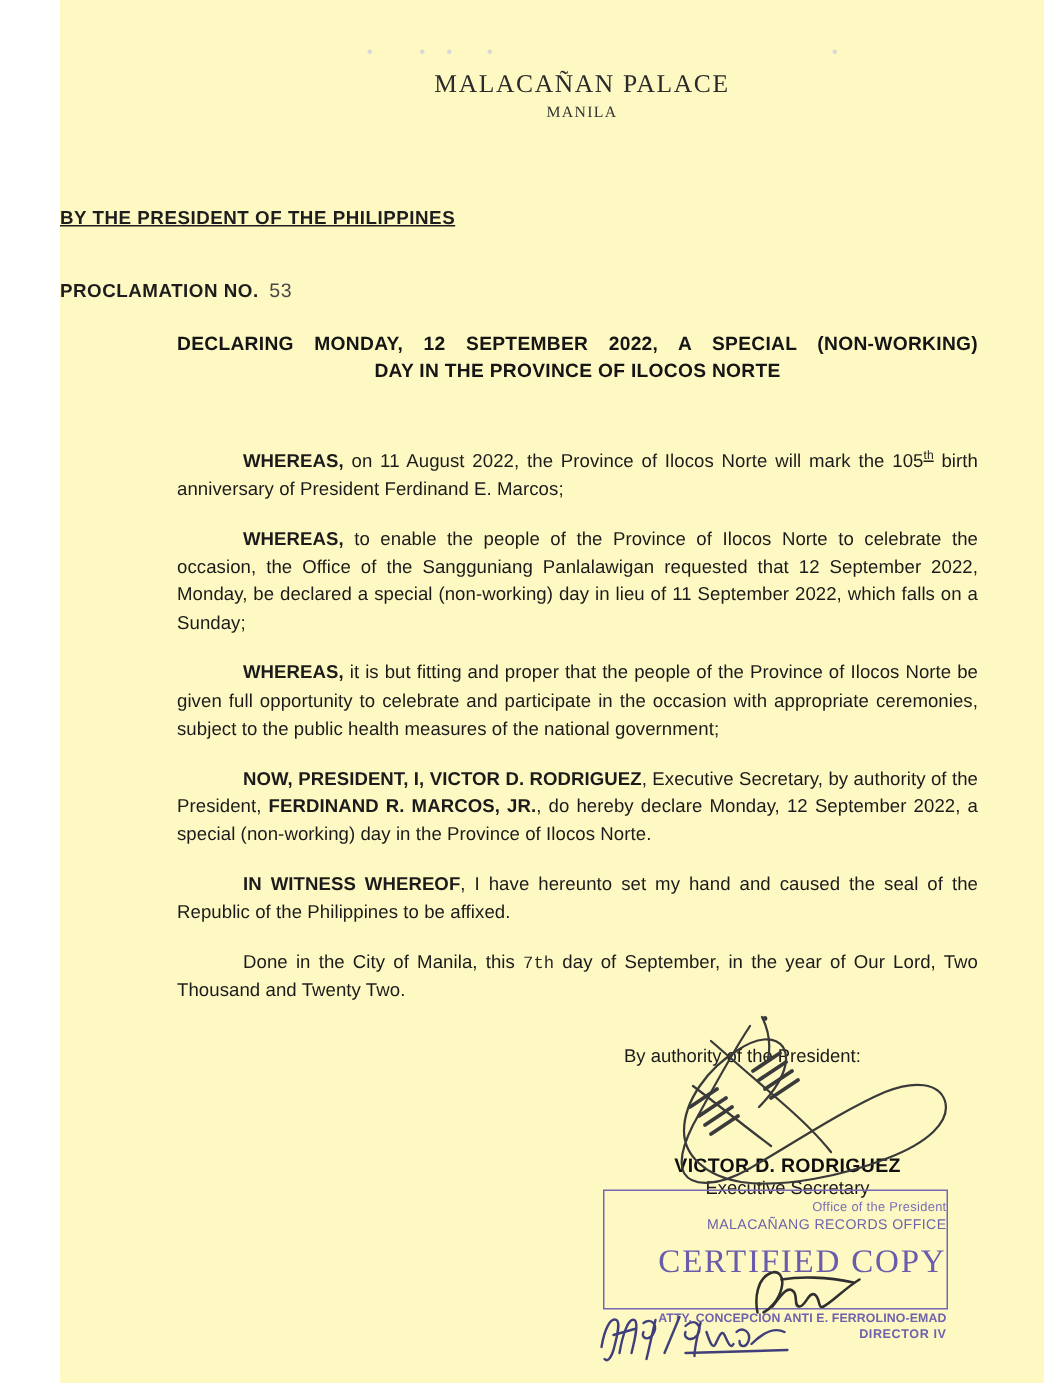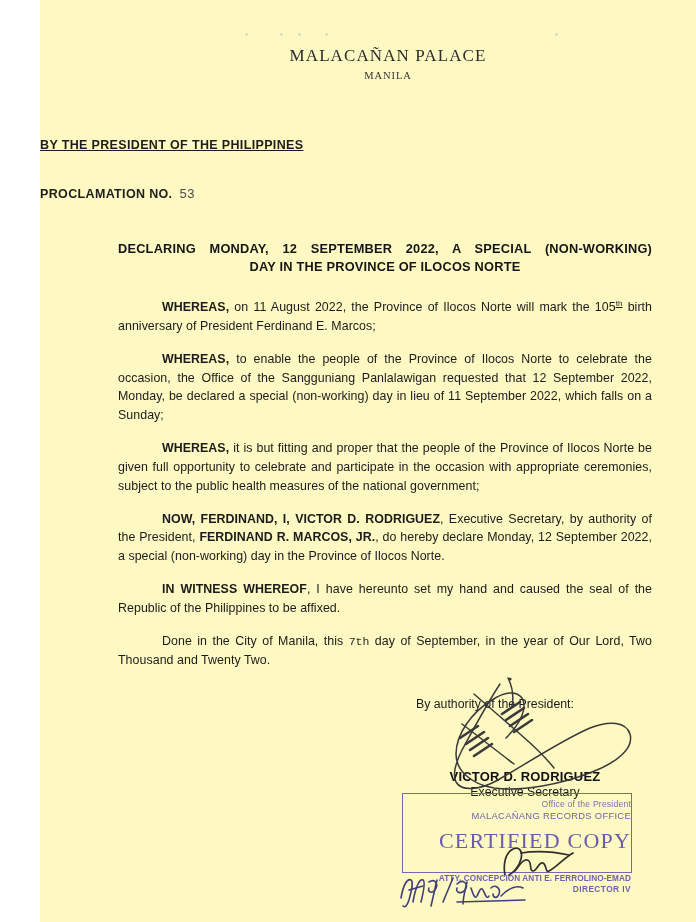--- a/index.html
+++ b/index.html
@@ -79,21 +79,21 @@
     color: #4a4a4a;
     letter-spacing: 0.5px;
     margin-left: 7px;
     font-family: "Liberation Sans", sans-serif;
   }
 
   .doc-title {
     position: absolute;
     left: 78px;
     width: 534px;
-    top: 240px;
+    top: 220px;
     font-size: 12.8px;
     font-weight: bold;
     line-height: 1.42;
     color: #151515;
     letter-spacing: 0.2px;
   }
   .doc-title .t-l1 {
     display: block;
     text-align: justify;
     text-align-last: justify;
@@ -268,21 +268,21 @@
   </div>
 
   <div class="body-wrap">
 
     <p class="para"><b>WHEREAS,</b><span> on 11 August 2022, the Province of Ilocos Norte will mark the 105</span><sup>th</sup><span> birth anniversary of President Ferdinand E. Marcos;</span></p>
 
     <p class="para"><b>WHEREAS,</b><span> to enable the people of the Province of Ilocos Norte to celebrate the occasion, the Office of the Sangguniang Panlalawigan requested that 12 September 2022, Monday, be declared a special (non-working) day in lieu of 11 September 2022, which falls on a Sunday;</span></p>
 
     <p class="para"><b>WHEREAS,</b><span> it is but fitting and proper that the people of the Province of Ilocos Norte be given full opportunity to celebrate and participate in the occasion with appropriate ceremonies, subject to the public health measures of the national government;</span></p>
 
-    <p class="para"><b>NOW, FERDINAND, I, VICTOR D. RODRIGUEZ</b><span>, Executive Secretary, by authority of the President, </span><b>FERDINAND R. MARCOS, JR.</b><span>, do hereby declare Monday, 12 September 2022, a special (non-working) day in the Province of Ilocos Norte.</span></p>
+    <p class="para"><b>NOW, PRESIDENT, I, VICTOR D. RODRIGUEZ</b><span>, Executive Secretary, by authority of the President, </span><b>FERDINAND R. MARCOS, JR.</b><span>, do hereby declare Monday, 12 September 2022, a special (non-working) day in the Province of Ilocos Norte.</span></p>
 
     <p class="para"><b>IN WITNESS WHEREOF</b><span>, I have hereunto set my hand and caused the seal of the Republic of the Philippines to be affixed.</span></p>
 
     <p class="para"><span>Done in the City of Manila, this </span><span class="typed">7th</span><span> day of September, in the year of Our Lord, Two Thousand and Twenty Two.</span></p>
 
   </div>
 
   <div class="sig-block">
     <div class="sig-authority">By authority of the President:</div>
     <div class="sig-name">VICTOR D. RODRIGUEZ</div>

